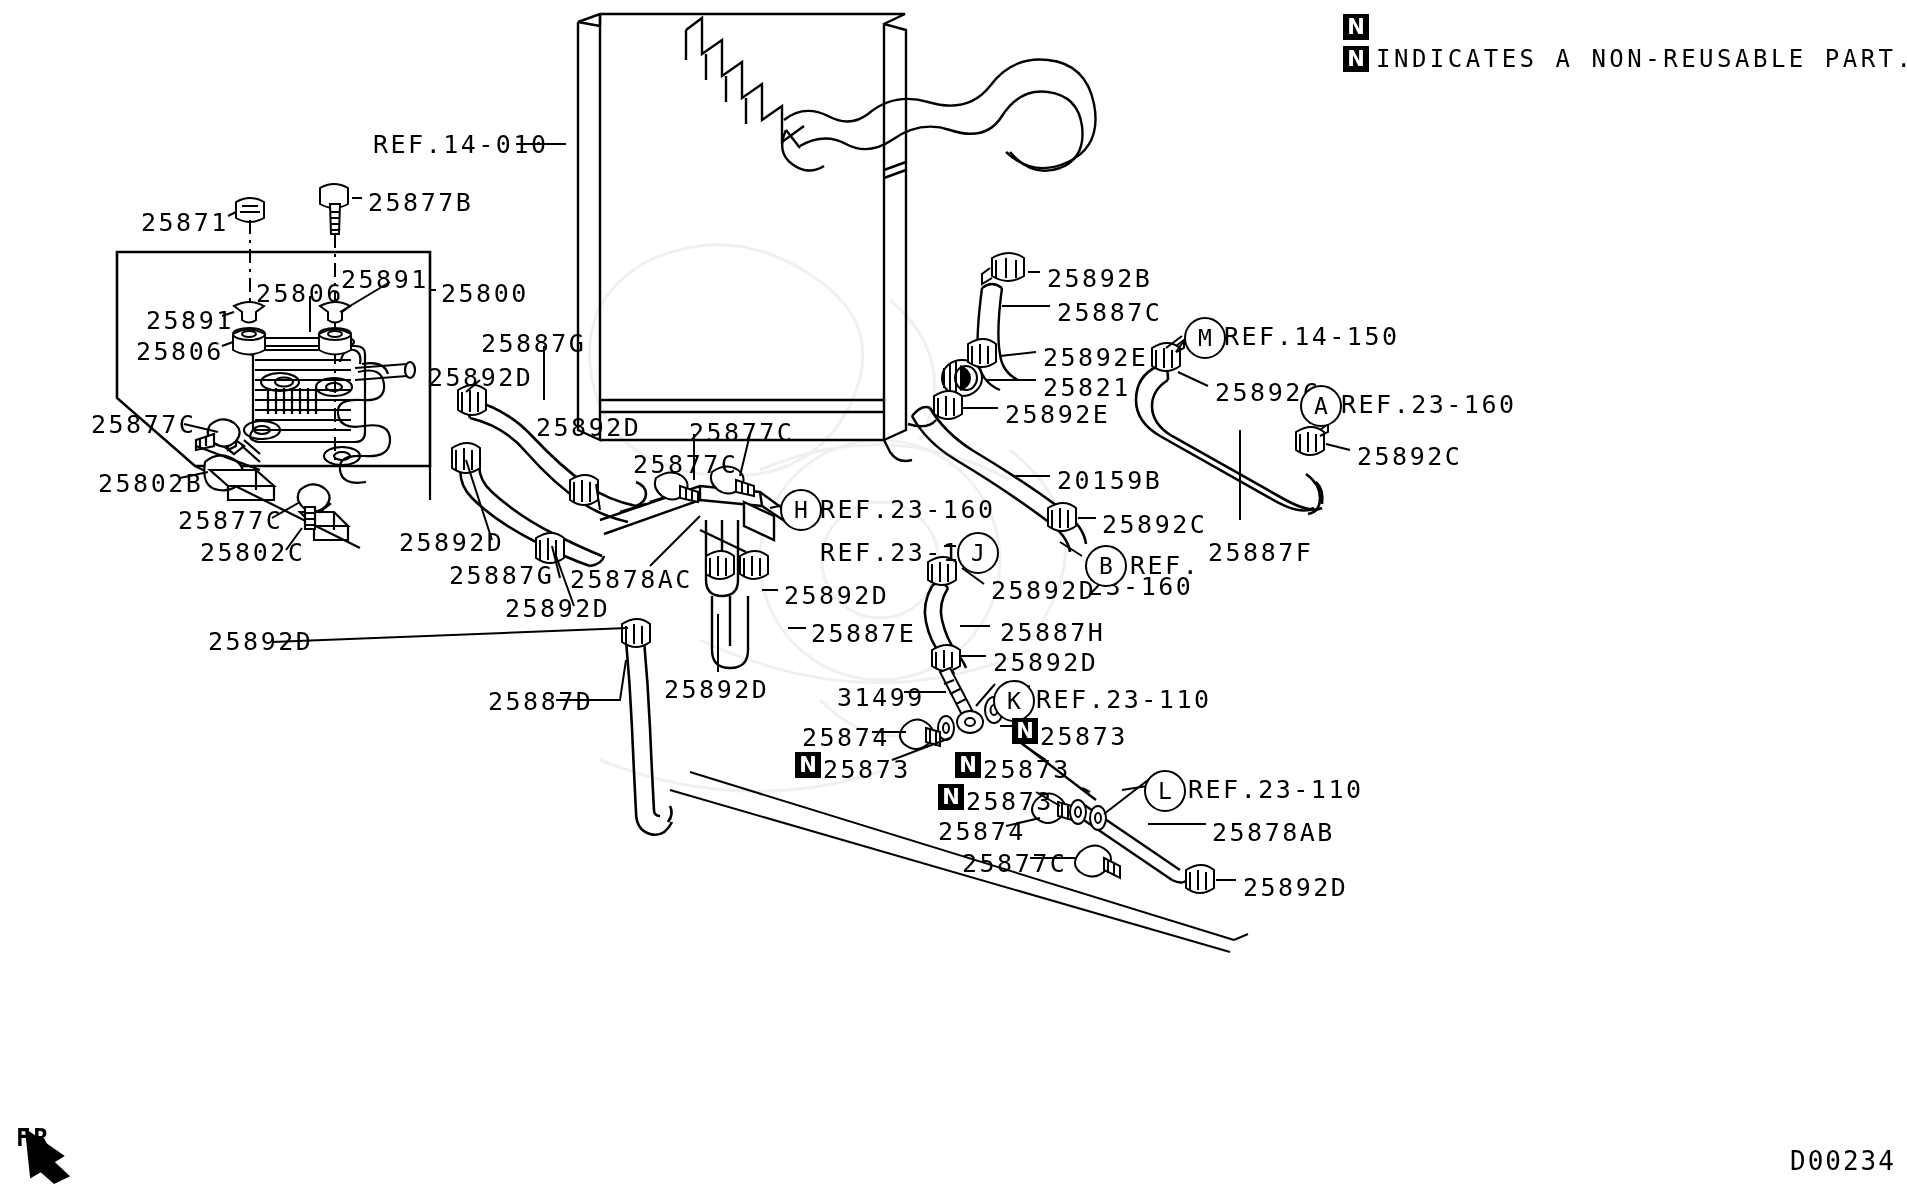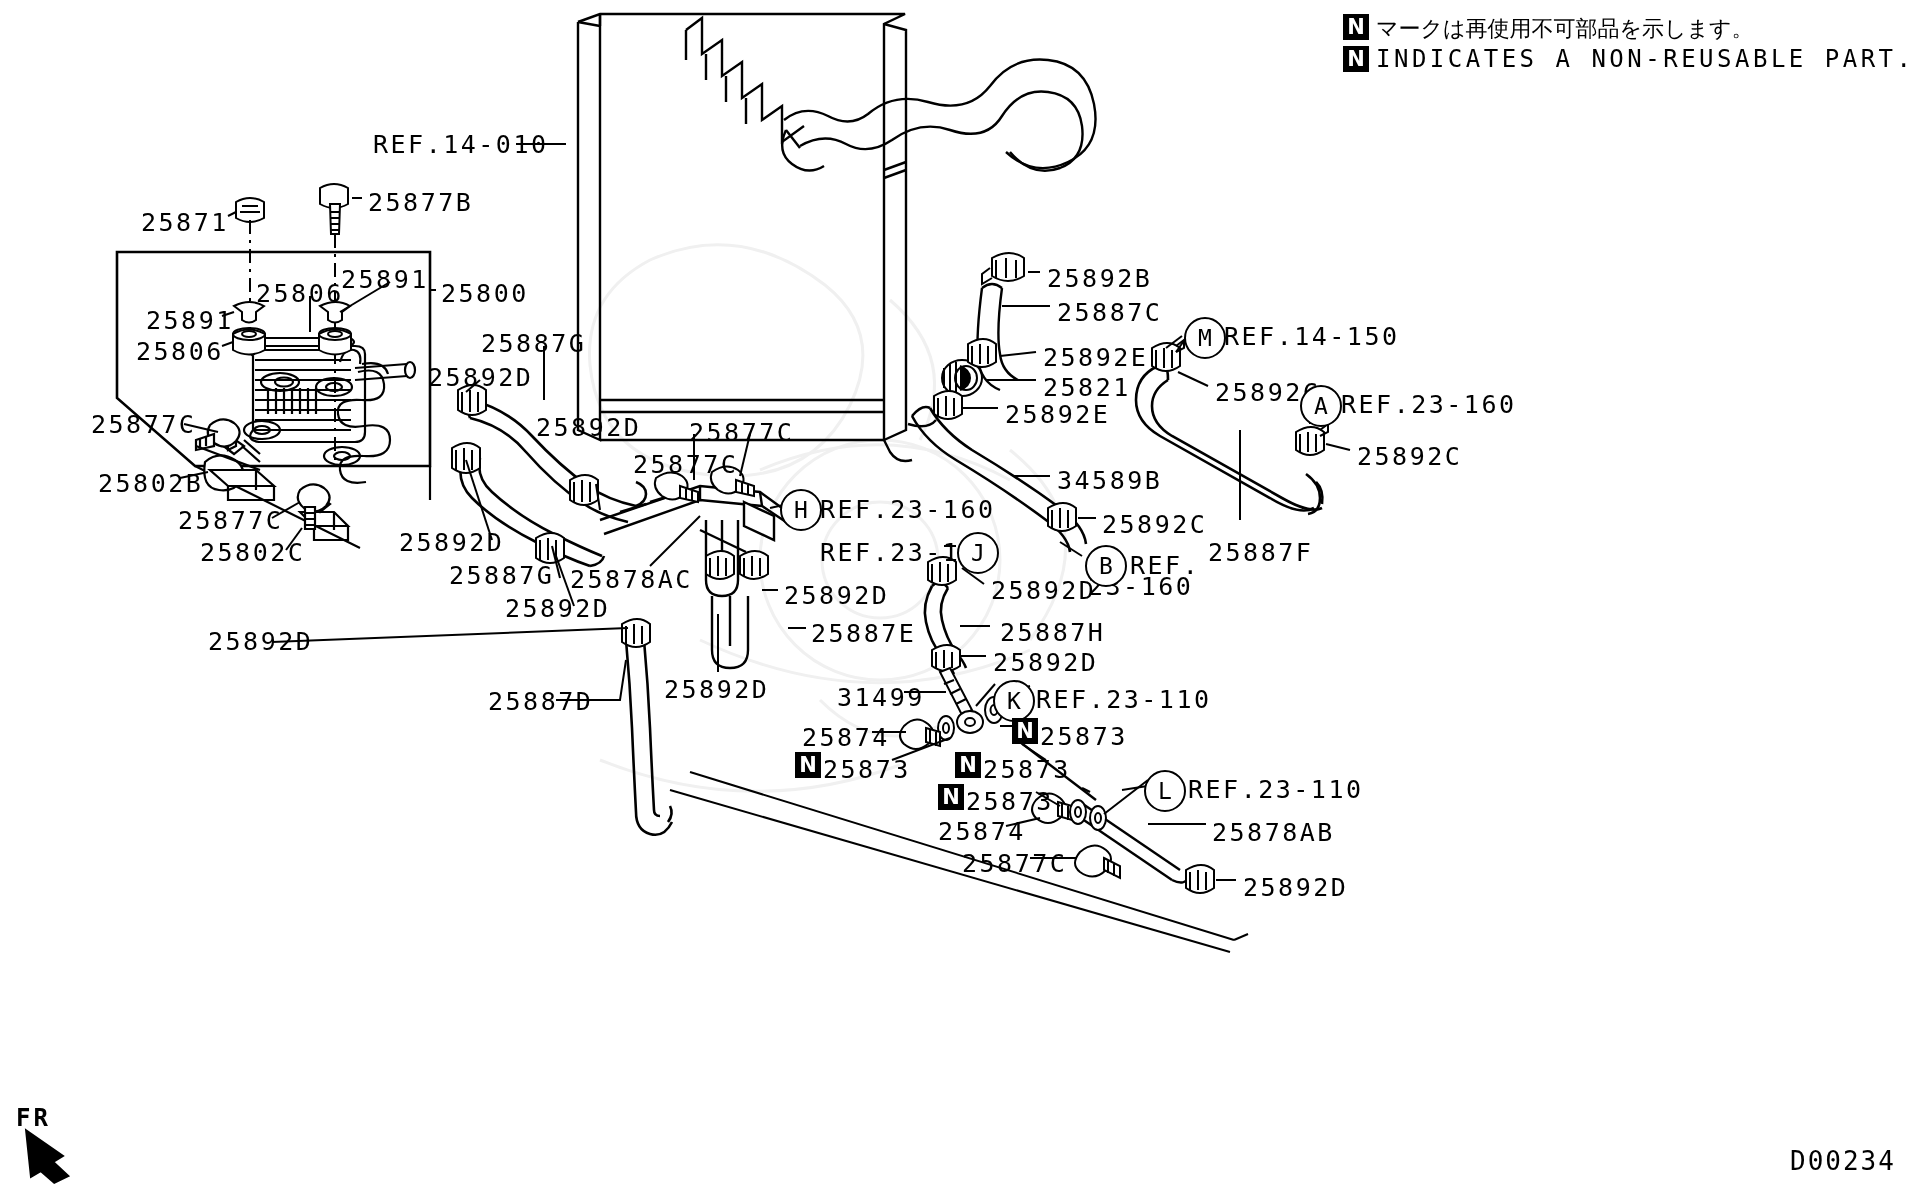--- a/index.html
+++ b/index.html
@@ -11,21 +11,21 @@
       font-size:22px;color:#000;white-space:nowrap;letter-spacing:0px;}
   .nbadge{position:absolute;display:inline-flex;align-items:center;justify-content:center;
      width:26px;height:26px;background:#000;color:#fff;font-family:"DejaVu Sans","Liberation Sans",sans-serif;
      font-weight:bold;font-size:21px;line-height:1;}
   .refcirc{position:absolute;width:38px;height:38px;border:2.5px solid #000;border-radius:50%;
      display:flex;align-items:center;justify-content:center;background:#fff;
      font-family:"DejaVu Sans Mono","Liberation Mono",monospace;font-size:23px;color:#000;}
   .code{position:absolute;font-family:"DejaVu Sans Mono","Liberation Mono",monospace;
      font-size:26px;letter-spacing:2px;color:#000000;}
   .frtxt{position:absolute;font-family:"DejaVu Sans Mono","Liberation Mono",monospace;
-     font-size:24px;letter-spacing:3px;color:#000;font-weight:bold;}
+     font-size:24px;letter-spacing:3px;color:#000;font-weight:bold;margin-top:20px;}
   svg{position:absolute;top:0;left:0;}
   .wm{fill:none;stroke:#f0f0f0;stroke-width:3;}
   .ln{stroke:#000;fill:none;}
 </style>
 </head>
 <body>
 
 <div id="page">
 
   <svg width="1907" height="1187">
@@ -379,21 +379,20 @@
       <path d="M995 684 L976 706"></path>
       <path d="M1148 780 L1104 814"></path>
     </g>
 
     <g>
       <path d="M20 1136 L62 1152 L54 1160 L72 1170 L60 1180 L44 1172 L36 1180 Z" fill="#000" stroke="#000" stroke-width="2" transform="rotate(14 46 1158)"></path>
     </g>
   </svg>
 
   <div class="nbadge" style="left:1343px;top:14px;">N</div>
-  <div class="jp" style="left:1376px;top:14px;">マークは再使用不可部品を示します。</div>
   <div class="nbadge" style="left:1343px;top:46px;">N</div>
   <div class="lbl" style="left:1376px;top:47px;font-size:24px;letter-spacing:3.5px;">INDICATES A NON-REUSABLE PART.</div>
 
   <div id="labels-layer">
       <div class="lbl" style="left: 373px; top: 132px;">REF.14-010</div>
       <div class="lbl" style="left: 141px; top: 210px;">25871</div>
       <div class="lbl" style="left: 368px; top: 190px;">25877B</div>
       <div class="lbl" style="left: 256px; top: 281px;">25806</div>
       <div class="lbl" style="left: 341px; top: 267px;">25891</div>
       <div class="lbl" style="left: 441px; top: 281px;">25800</div>
@@ -412,21 +411,21 @@
       <div class="lbl" style="left: 449px; top: 563px;">25887G</div>
       <div class="lbl" style="left: 570px; top: 567px;">25878AC</div>
       <div class="lbl" style="left: 505px; top: 596px;">25892D</div>
       <div class="lbl" style="left: 208px; top: 629px;">25892D</div>
       <div class="lbl" style="left: 488px; top: 689px; text-align: right;">25887D</div>
       <div class="lbl" style="left: 1047px; top: 266px;">25892B</div>
       <div class="lbl" style="left: 1057px; top: 300px;">25887C</div>
       <div class="lbl" style="left: 1043px; top: 345px;">25892E</div>
       <div class="lbl" style="left: 1043px; top: 375px;">25821</div>
       <div class="lbl" style="left: 1005px; top: 402px;">25892E</div>
-      <div class="lbl" style="left: 1057px; top: 468px;">34589B</div>
+      <div class="lbl" style="left: 1057px; top: 468px;">20159B</div>
       <div class="lbl" style="left: 1102px; top: 512px;">25892C</div>
       <div class="lbl" style="left: 1224px; top: 324px;">REF.14-150</div>
       <div class="lbl" style="left: 1215px; top: 380px;">25892C</div>
       <div class="lbl" style="left: 1341px; top: 392px;">REF.23-160</div>
       <div class="lbl" style="left: 1357px; top: 444px;">25892C</div>
       <div class="lbl" style="left: 1208px; top: 540px;">25887F</div>
       <div class="lbl" style="left: 820px; top: 497px;">REF.23-160</div>
       <div class="lbl" style="left: 820px; top: 540px;">REF.23-160</div>
       <div class="lbl" style="left: 1130px; top: 545px; margin-top: 8px;">REF.</div>
       <div class="lbl" style="left: 1088px; top: 574px;">23-160</div>

